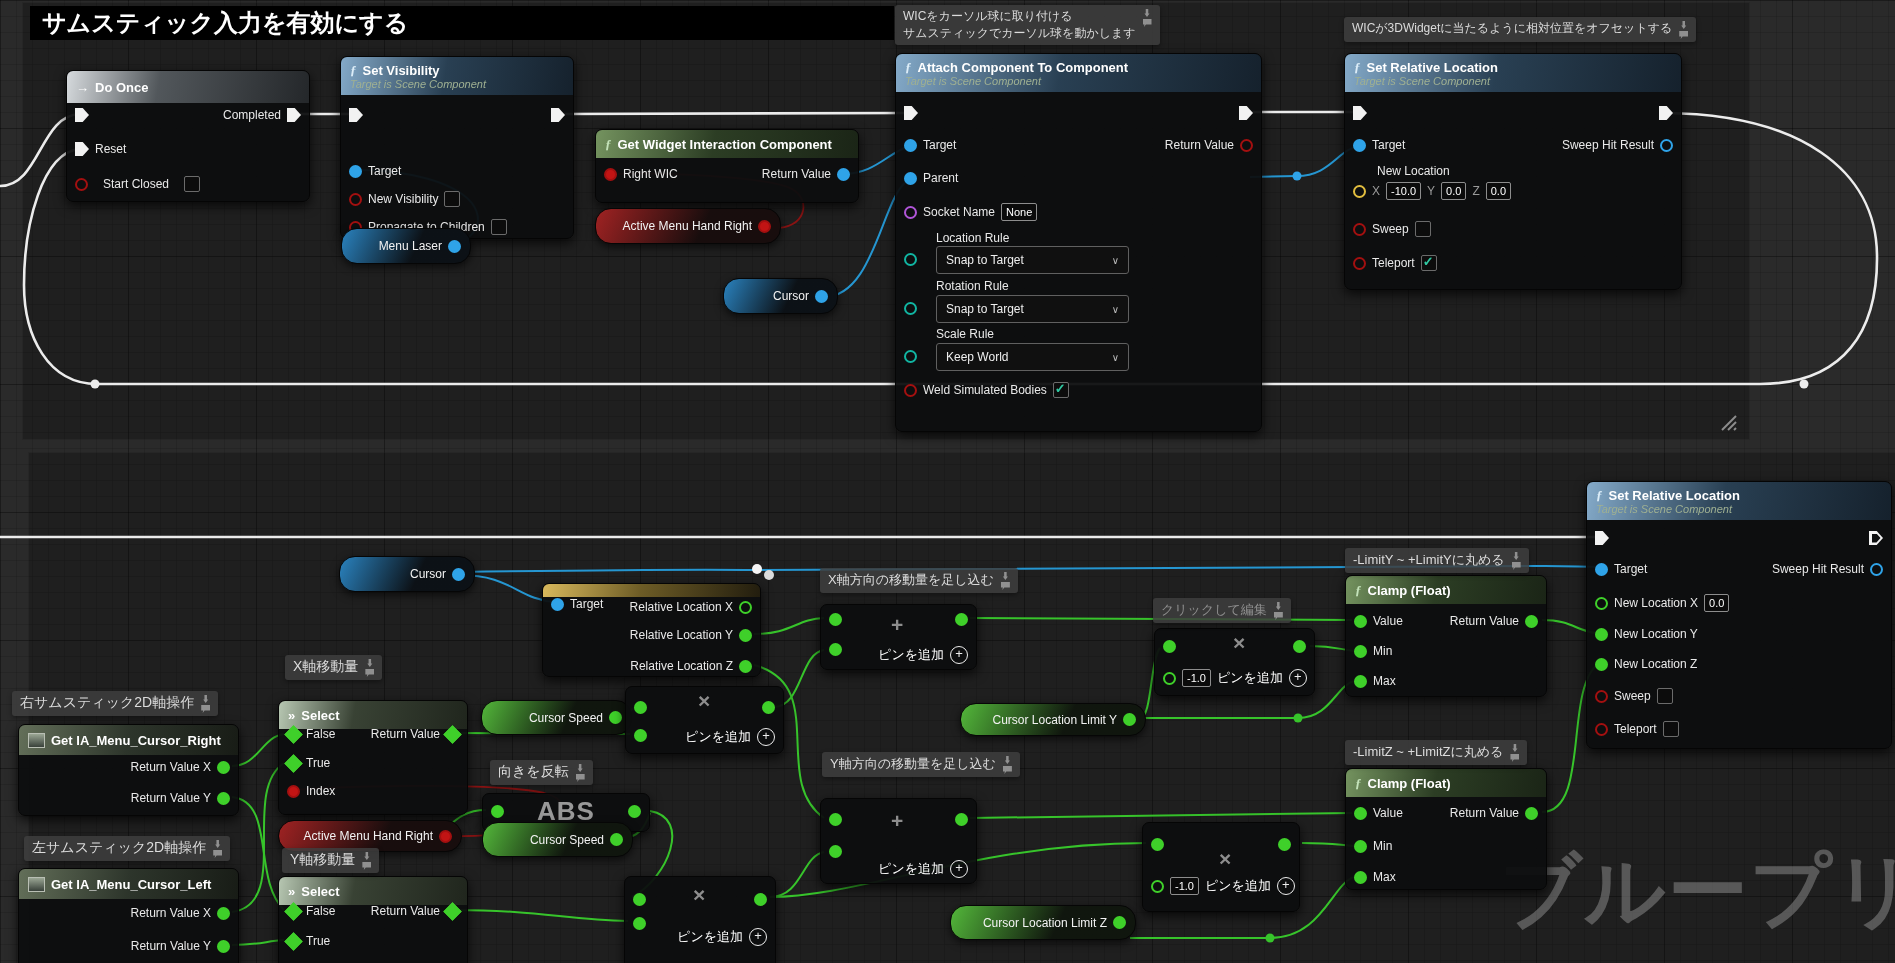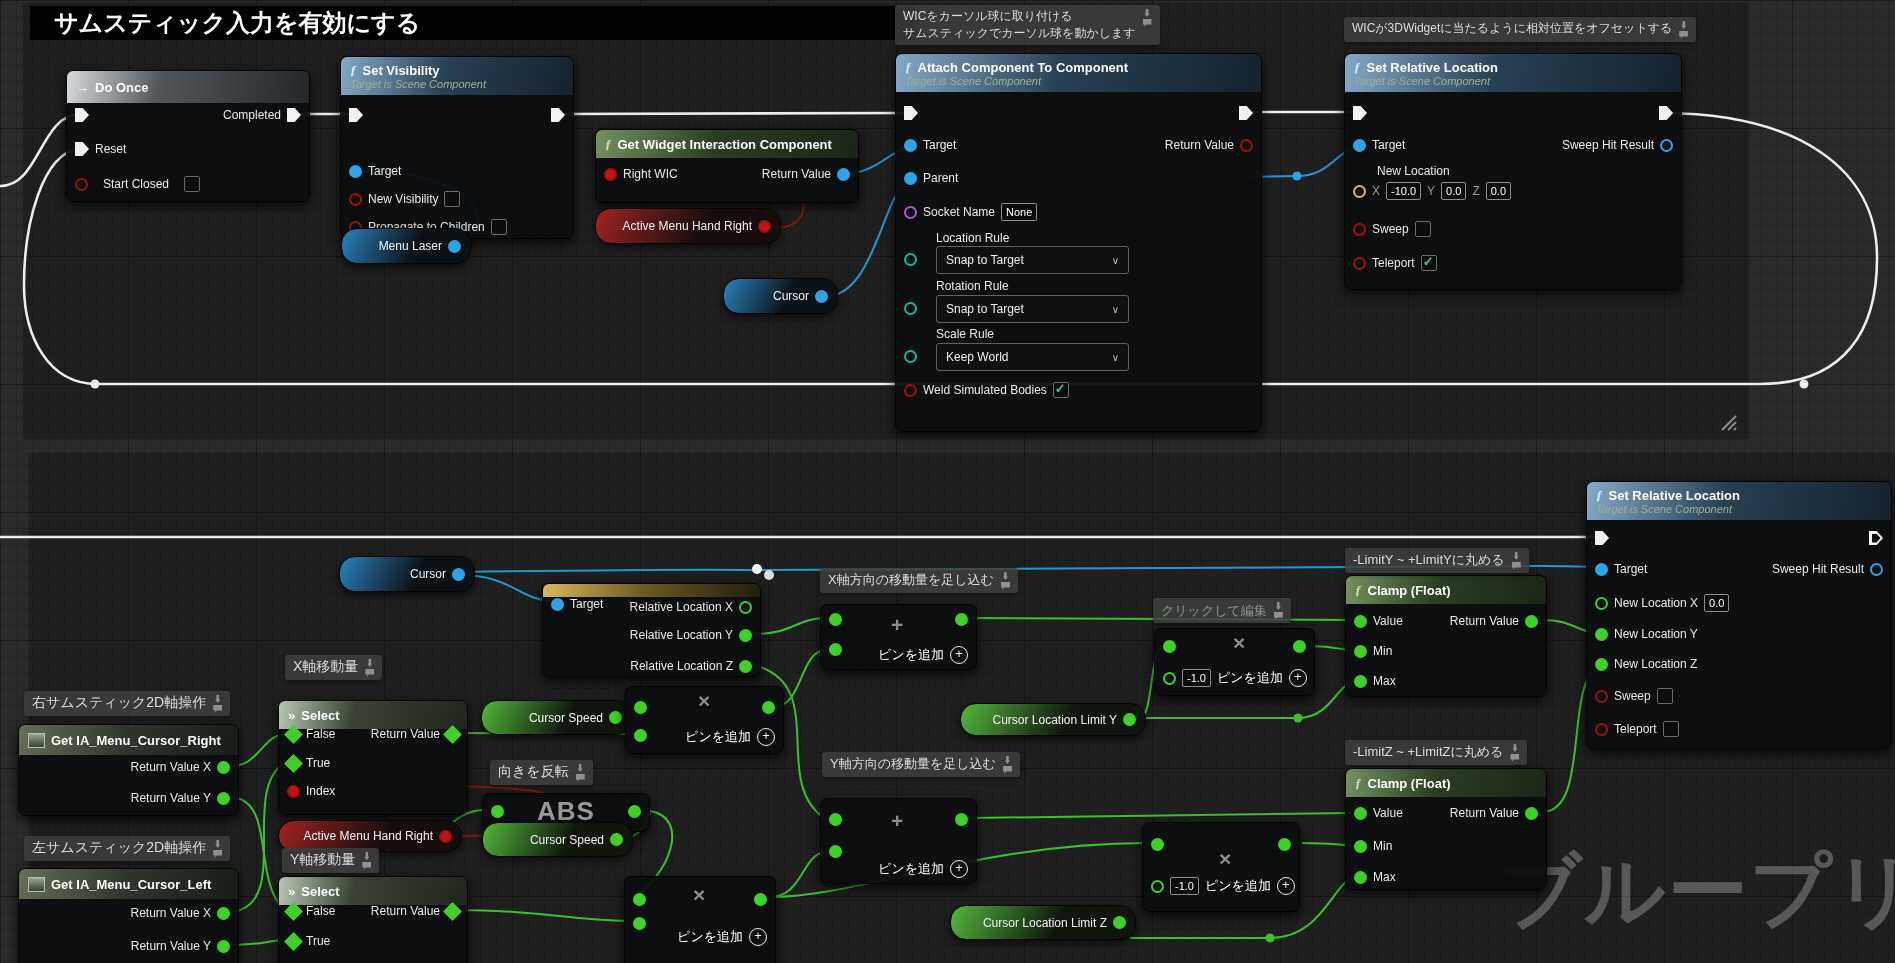--- a/index.html
+++ b/index.html
@@ -54,26 +54,26 @@
   .sublab{position:absolute;font-size:12px;color:#e9e9e9;transform:translateY(-50%);white-space:nowrap;}
   .pill{position:absolute;z-index:3;border-radius:16px;border:1px solid #060606;display:flex;align-items:center;
     justify-content:flex-end;gap:6px;padding:0 9px;font-size:12px;color:#f2f2f2;
     box-shadow:0 3px 9px rgba(0,0,0,.65);white-space:nowrap;}
   .pill.greenv{background:linear-gradient(115deg,rgba(95,212,66,.85),rgba(16,22,14,.97) 58%),#0f140e;}
   .pill.bluev{background:linear-gradient(115deg,rgba(47,150,220,.85),rgba(12,17,22,.97) 58%),#0d1319;}
   .pill.redv{background:linear-gradient(115deg,rgba(195,40,40,.8),rgba(24,13,13,.97) 58%),#150d0d;}
   .bub{position:absolute;z-index:4;background:rgba(62,62,62,.85);border-radius:3px;color:#dcdcdc;
     font-size:13px;padding:3px 8px;display:flex;align-items:flex-start;gap:7px;white-space:nowrap;
     box-shadow:0 2px 5px rgba(0,0,0,.4);}
-  .bub.grayt{color:#8f8f8f;align-items:center;}
+  .bub.grayt{color:#8f8f8f;}
   .bub .micol{display:flex;flex-direction:column;gap:2px;margin-top:1px;}
   .mi{width:9px;height:8px;background:#909090;}
   .mi.pinic{clip-path:polygon(50% 100%,22% 55%,36% 55%,36% 0,64% 0,64% 55%,78% 55%);}
   .mi.bubic{clip-path:polygon(0 0,100% 0,100% 68%,38% 68%,16% 100%,22% 68%,0 68%);}
-  .bigc{position:absolute;z-index:3;background:#000;color:#fff;font-weight:bold;padding:3px 24px;white-space:nowrap;}
+  .bigc{position:absolute;z-index:3;background:#000;color:#fff;font-weight:bold;padding:3px 12px;white-space:nowrap;}
   .sym{position:absolute;font-size:21px;font-weight:bold;color:#8d8d8d;z-index:1;}
   .addpin{display:flex;align-items:center;gap:6px;font-size:13px;color:#fff;}
   .plusc{width:16px;height:16px;border:1.5px solid #eee;border-radius:50%;color:#eee;flex:none;
     font-size:13px;line-height:14px;text-align:center;}
   .plusc::after{content:"+";}
   .abst{font-size:26px;font-weight:bold;color:#989898;letter-spacing:1px;}
   .iaicon{width:15px;height:13px;border:1px solid #b9bfb4;background:linear-gradient(180deg,#9aa694,#39413a);flex:none;}
   #watermark{position:absolute;z-index:1;font-size:80px;font-weight:bold;color:rgba(145,145,145,.5);
     white-space:nowrap;letter-spacing:2px;}
   #rsz{position:absolute;z-index:3;}
@@ -389,21 +389,21 @@
       </div>
   </div>
 
   <div class="bub" style="left:285px;top:655px;font-size:14px;">
     <span>X軸移動量</span>
     <span class="micol">
         <span class="mi pinic"></span>
         <span class="mi bubic"></span>
       </span>
   </div>
-  <div class="bub" style="left:24px;top:691px;font-size:14px;">
+  <div class="bub" style="left:12px;top:691px;font-size:14px;">
     <span>右サムスティック2D軸操作</span>
     <span class="micol">
         <span class="mi pinic"></span>
         <span class="mi bubic"></span>
       </span>
   </div>
   <div class="bub" style="left:490px;top:760px;font-size:14px;">
     <span>向きを反転</span>
     <span class="micol">
         <span class="mi pinic"></span>

